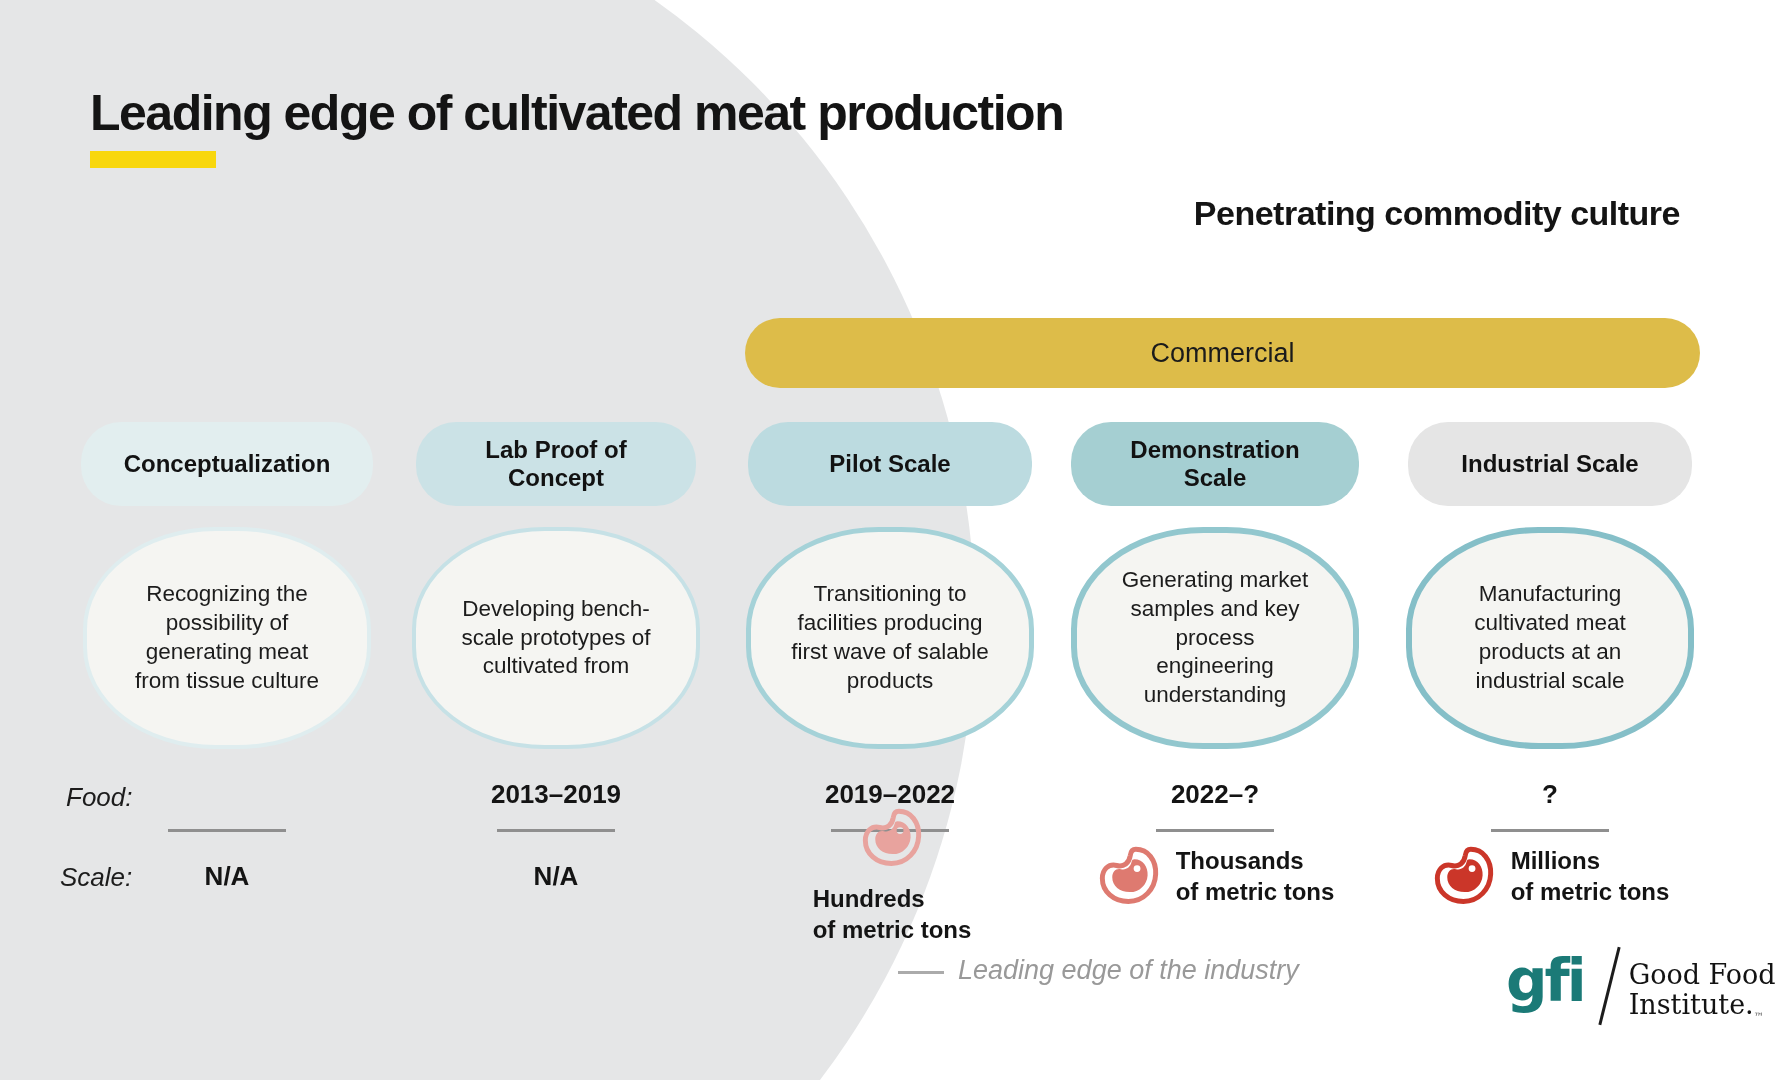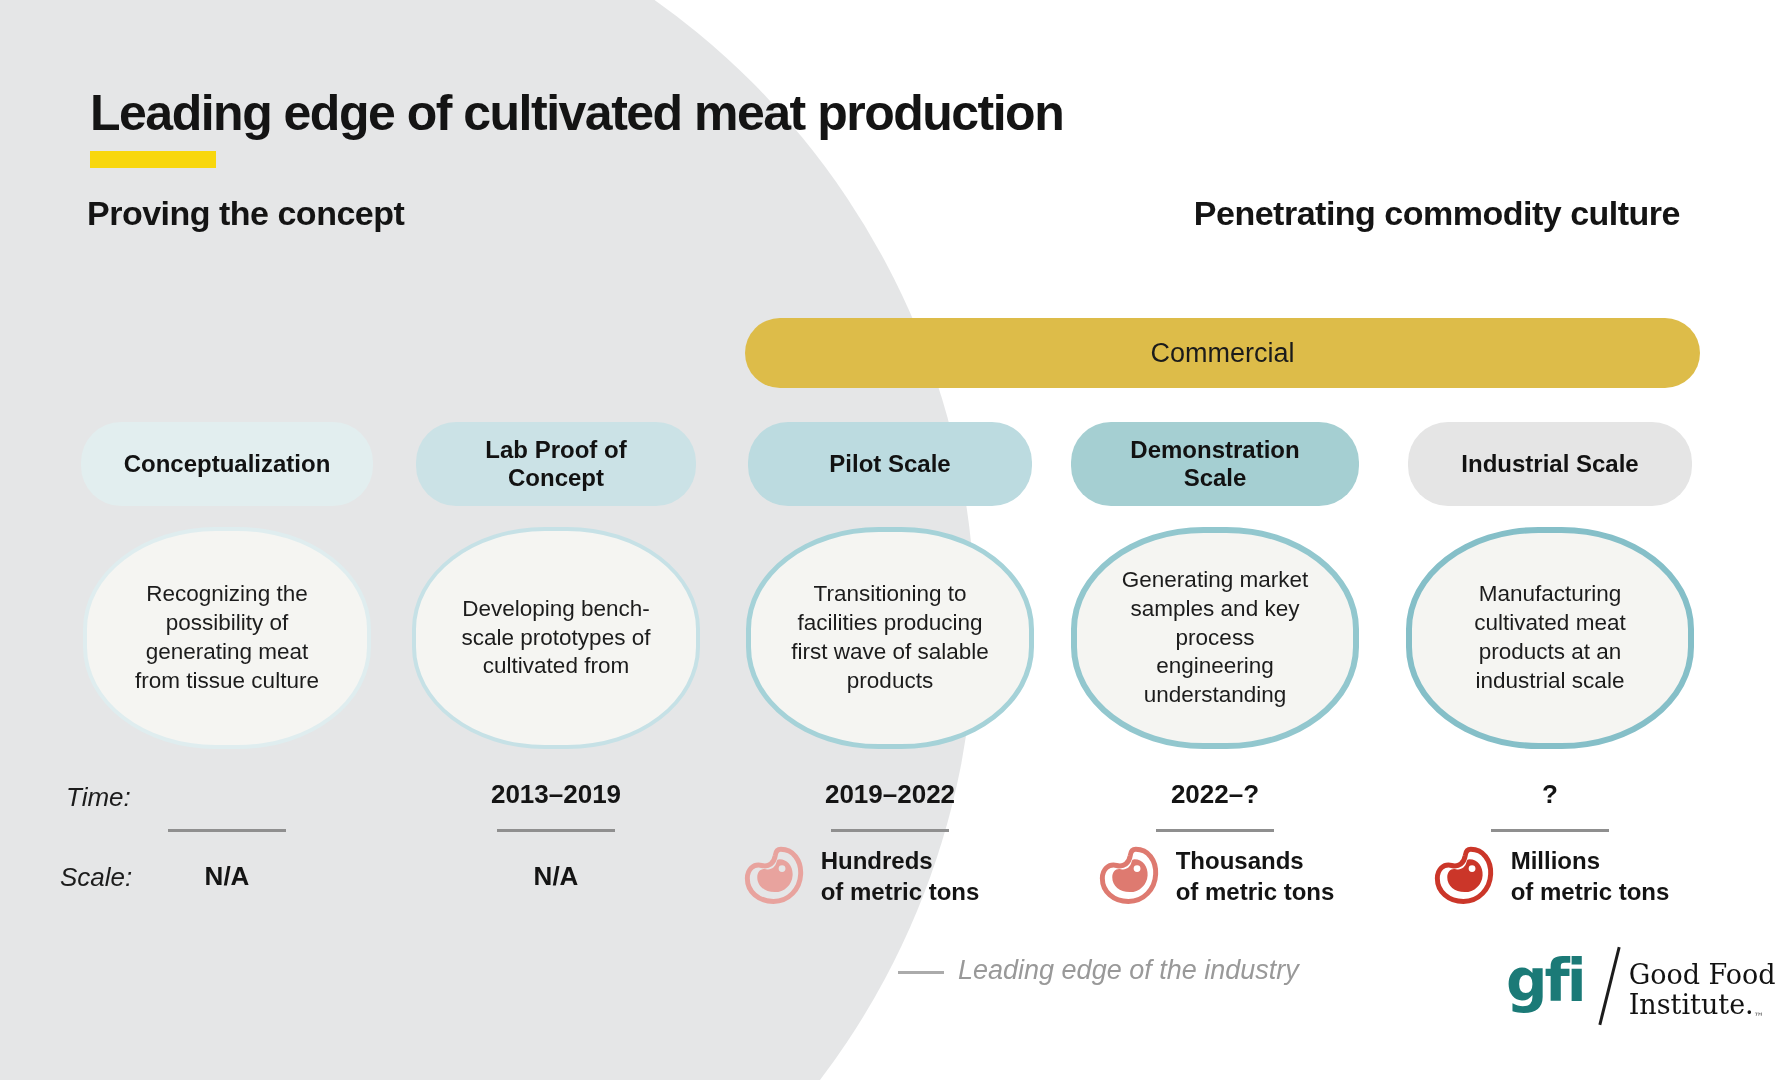--- a/index.html
+++ b/index.html
@@ -46,21 +46,21 @@
   .scale-label{position:absolute;left:60px;top:862px;font-style:italic;font-size:26px;color:#1c1c1c;}
 
   .time-value{position:absolute;top:779px;width:300px;text-align:center;font-size:26px;font-weight:700;color:#141414;}
   .tv-1{left:77px;} .tv-2{left:406px;} .tv-3{left:740px;} .tv-4{left:1065px;} .tv-5{left:1400px;}
 
   .time-line{position:absolute;top:829px;width:118px;height:3px;background:#8f8f8f;}
   .tl-1{left:168px;} .tl-2{left:497px;} .tl-3{left:831px;} .tl-4{left:1156px;} .tl-5{left:1491px;}
 
   .scale-cell{position:absolute;top:840px;width:320px;height:72px;display:flex;align-items:center;
               justify-content:center;gap:14px;}
-  .sc-1{left:67px;} .sc-2{left:396px;} .sc-3{left:700px;} .sc-4{left:1055px;} .sc-5{left:1390px;}
+  .sc-1{left:67px;} .sc-2{left:396px;} .sc-3{left:732px;flex-direction:column;} .sc-4{left:1055px;} .sc-5{left:1390px;}
   .na{font-size:26px;font-weight:700;color:#141414;}
   .steak{width:66px;height:62px;flex:0 0 auto;display:block;}
   .steak svg{display:block;width:100%;height:100%;}
   .scale-text{font-size:24px;font-weight:700;line-height:1.3;color:#141414;display:flex;
               flex-direction:column;text-align:left;}
 
   .legend-dash{position:absolute;left:898px;top:971px;width:46px;height:3px;background:#ababab;}
   .legend-text{position:absolute;left:958px;top:955px;font-size:27px;font-style:italic;color:#999999;}
 
   .logo{position:absolute;left:1506px;top:946px;display:flex;align-items:flex-start;}
@@ -73,21 +73,20 @@
 </head>
 <body>
 
 <div class="canvas">
 
   <div class="bg-circle" style="background: rgb(229, 230, 231);"></div>
 
   <h1 class="title">Leading edge of cultivated meat production</h1>
   <div class="title-bar" style="background: rgb(248, 215, 13);"></div>
 
-  <div class="section-header sh-left">Proving the concept</div>
   <div class="section-header sh-right">Penetrating commodity culture</div>
 
   <div class="band band-com" style="background: rgb(221, 188, 73);">
     <span>Commercial</span>
   </div>
 
   <div class="pill pill-1" style="background: rgb(226, 238, 239);">
       <span>Conceptualization</span>
     </div>
   <div class="pill pill-2" style="background: rgb(203, 226, 230);">
@@ -112,21 +111,21 @@
   <div class="bubble bubble-3" style="border-color: rgb(165, 210, 216);">
       <span>Transitioning to facilities producing first wave of salable products</span>
     </div>
   <div class="bubble bubble-4" style="border-color: rgb(146, 199, 206);">
       <span>Generating market samples and key process engineering understanding</span>
     </div>
   <div class="bubble bubble-5" style="border-color: rgb(133, 191, 200);">
       <span>Manufacturing cultivated meat products at an industrial scale</span>
     </div>
 
-  <div class="time-label">Time:</div>
+  <div class="time-label">Food:</div>
   <div class="time-value tv-2">2013–2019</div>
   <div class="time-value tv-3">2019–2022</div>
   <div class="time-value tv-4">2022–?</div>
   <div class="time-value tv-5">?</div>
   <div class="time-line tl-1"></div>
   <div class="time-line tl-2"></div>
   <div class="time-line tl-3"></div>
   <div class="time-line tl-4"></div>
   <div class="time-line tl-5"></div>
 

